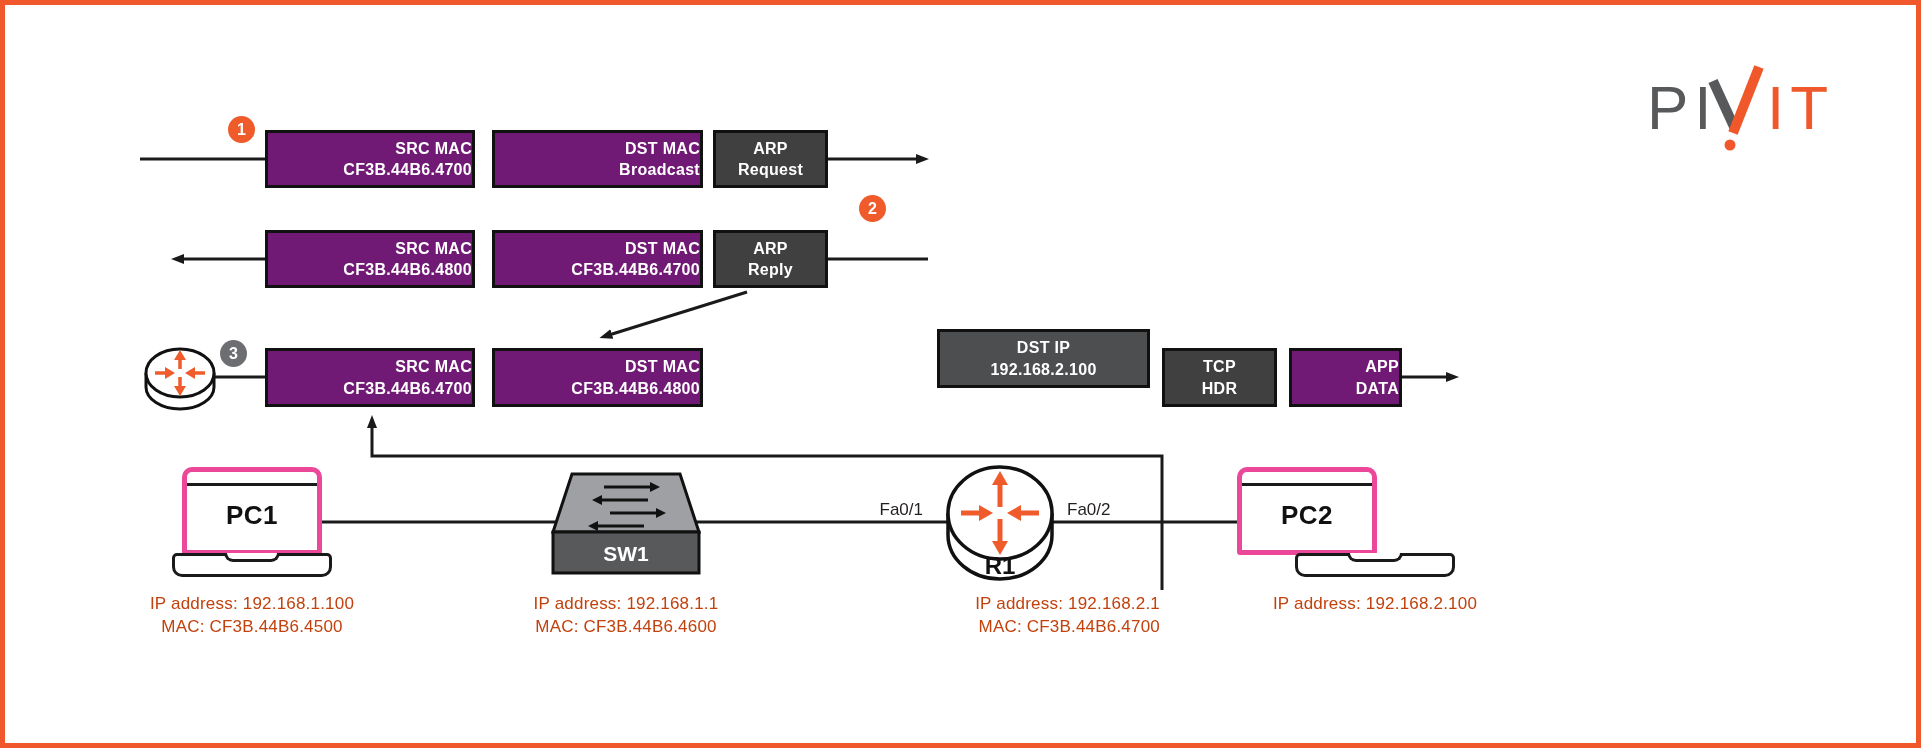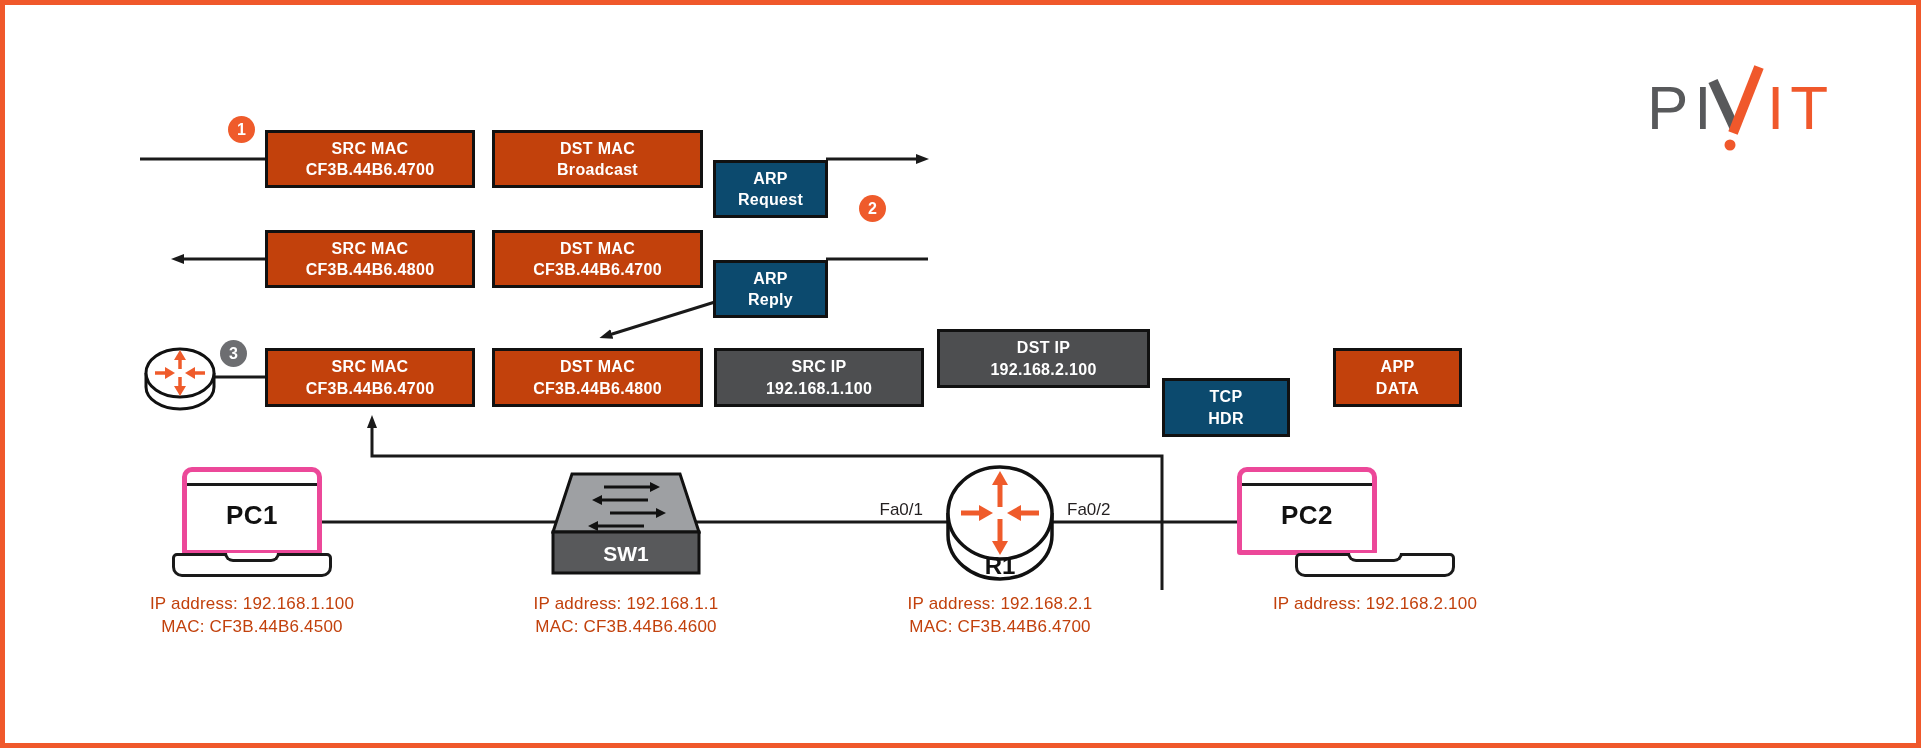--- a/index.html
+++ b/index.html
@@ -9,22 +9,22 @@
     font-family:"Liberation Sans",sans-serif;
   }
   svg{display:block;}
   #wires{position:absolute;left:0;top:0;z-index:1;}
   .fbox{
     position:absolute;z-index:2;box-sizing:border-box;border:3px solid #111;
     display:flex;flex-direction:column;justify-content:center;align-items:center;
     color:#fff;font-weight:bold;font-size:16px;line-height:1.32;text-align:center;
     letter-spacing:.3px;
   }
-  .orange{background:#c2410c;}
-  .lgray{background:#0c4a6e;margin-top:30px;}
+  .orange{background:#701a75;align-items:flex-end;}
+  .lgray{background:#404040;}
   .dgray{background:#4D4E50;}
   .badge{
     position:absolute;z-index:3;width:27px;height:27px;border-radius:50%;
     display:flex;align-items:center;justify-content:center;
     color:#fff;font-weight:bold;font-size:16px;background:#EF5B2B;
   }
   .badge.gray{background:#6D6E71;}
   .icon{position:absolute;z-index:2;}
   
   .pc-screen{
@@ -115,33 +115,29 @@
   </div>
 
   <div class="fbox orange" style="left:260px;top:343px;width:210px;height:59px;">
     <span>SRC MAC</span>
     <span>CF3B.44B6.4700</span>
   </div>
   <div class="fbox orange" style="left:487px;top:343px;width:211px;height:59px;">
     <span>DST MAC</span>
     <span>CF3B.44B6.4800</span>
   </div>
-  <div class="fbox dgray" style="left:709px;top:343px;width:210px;height:59px;">
-    <span>SRC IP</span>
-    <span>192.168.1.100</span>
-  </div>
   <div class="fbox dgray" style="left:932px;top:324px;width:213px;height:59px;">
     <span>DST IP</span>
     <span>192.168.2.100</span>
   </div>
-  <div class="fbox lgray" style="left:1157px;top:343px;width:128px;height:59px;">
+  <div class="fbox lgray" style="left:1157px;top:343px;width:115px;height:59px;">
     <span>TCP</span>
     <span>HDR</span>
   </div>
-  <div class="fbox orange" style="left:1284px;top:343px;width:129px;height:59px;margin-left:44px;">
+  <div class="fbox orange" style="left:1284px;top:343px;width:113px;height:59px;">
     <span>APP</span>
     <span>DATA</span>
   </div>
 
   <svg class="icon" style="left:137px;top:340px;" width="76" height="66" viewBox="0 0 76 66">
     <path d="M4,28 v14 a34,22 0 0 0 68,0 v-14" fill="#fff" stroke="#111" stroke-width="3"></path>
     <ellipse cx="38" cy="28" rx="34" ry="24" fill="#fff" stroke="#111" stroke-width="3"></ellipse>
     <g stroke="#EF5B2B" stroke-width="3.5" fill="#EF5B2B">
       <line x1="38" y1="24" x2="38" y2="13"></line>
         <path d="M38,5 L32,15 L44,15 Z" stroke="none"></path>
@@ -196,21 +192,21 @@
       <line x1="55" y1="56" x2="55" y2="80"></line>
         <path d="M55,92 L47,78 L63,78 Z" stroke="none"></path>
       <line x1="16" y1="50" x2="36" y2="50"></line>
         <path d="M48,50 L34,42 L34,58 Z" stroke="none"></path>
       <line x1="94" y1="50" x2="74" y2="50"></line>
         <path d="M62,50 L76,42 L76,58 Z" stroke="none"></path>
     </g>
     <text x="55" y="111" text-anchor="middle" fill="#111" font-size="24" font-weight="bold" font-family="Liberation Sans, sans-serif">R1</text>
   </svg>
   <div class="port-label" style="left:1062px;top:495px;text-align:left;">Fa0/2</div>
-  <div class="dev-label" style="left:835px;top:588px;">
+  <div class="dev-label" style="left:835px;top:588px;text-align:right;">
     <div>IP address: 192.168.2.1</div>
     <div>MAC: CF3B.44B6.4700</div>
   </div>
 
   <div class="pc-screen" style="left:1232px;top:462px;">
     <div class="pc-band"></div>
     <div class="pc-name">PC2</div>
   </div>
   <div class="pc-base" style="left:1290px;top:548px;">
     <div class="pc-notch"></div>

